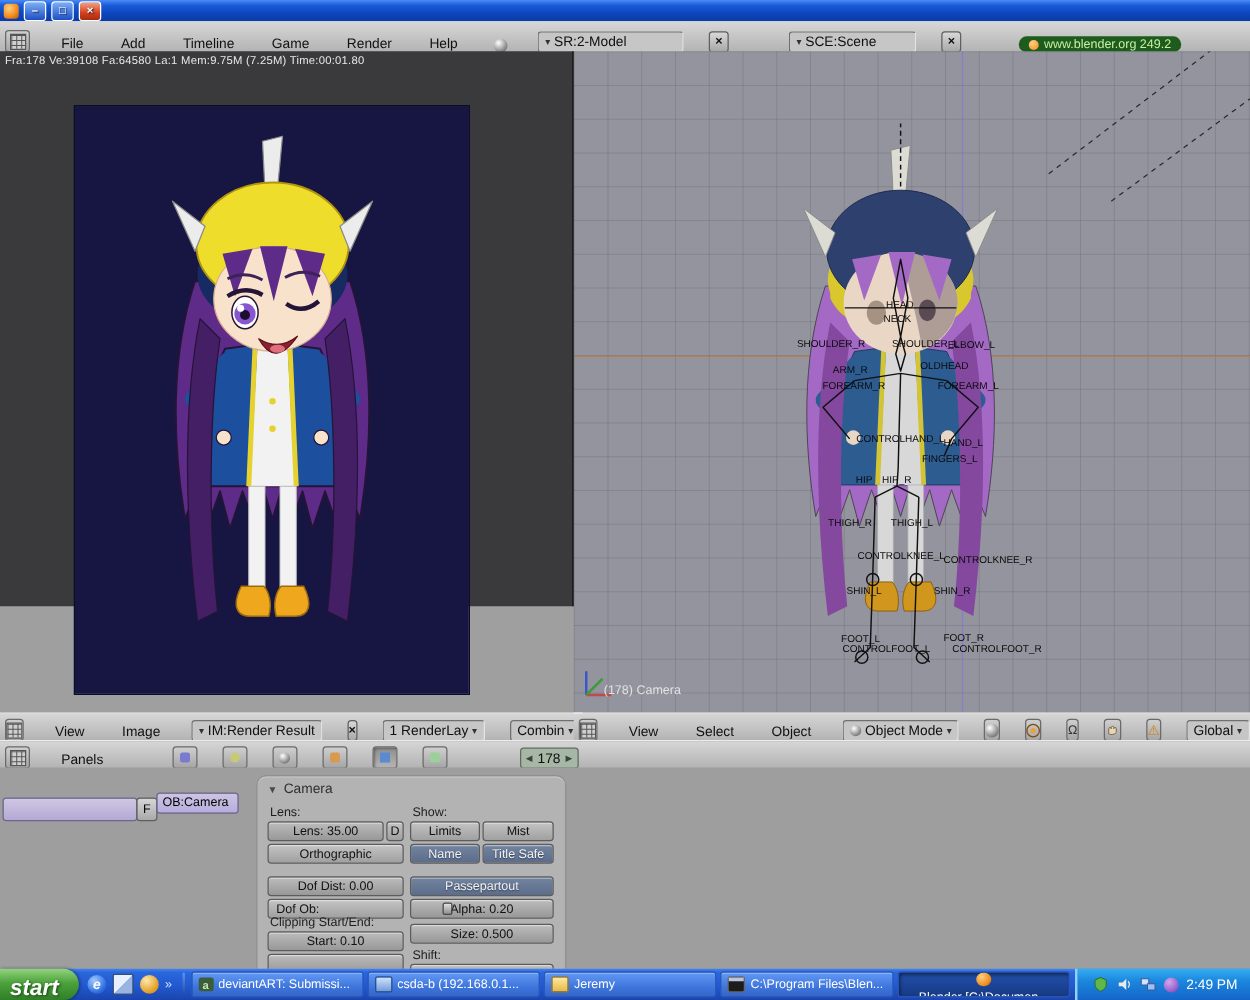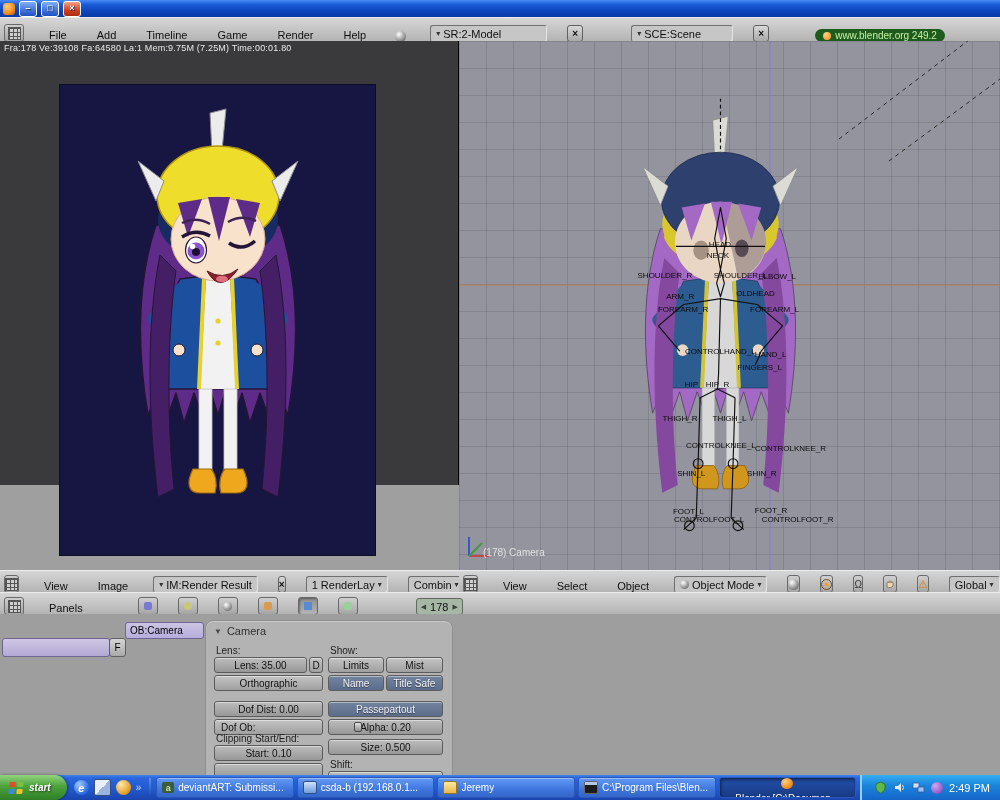--- a/index.html
+++ b/index.html
@@ -65,42 +65,42 @@
   
   .buttons-header{position:absolute;top:592px;left:0;right:0;height:22px;}
   .buttons-window{position:absolute;top:614px;left:0;right:0;height:161px;background:#9e9e9e;overflow:hidden;}
   .frame-field{background:#a7b7a5;border:1px solid #5f6b5e;border-radius:3px;height:15px;padding:0 4px;
     display:flex;align-items:center;gap:4px;font-size:11px;}
   .arrowg{font-size:7px;color:#3a443a;}
   .ob-browse{position:absolute;left:2px;top:24px;width:106px;height:17px;background:linear-gradient(#cfc7e4,#b4a9d4);
     border:1px solid #6e6590;border-radius:3px;}
   .f-btn{position:absolute;left:109px;top:24px;width:15px;height:17px;background:linear-gradient(#d6d6d6,#a9a9a9);
     border:1px solid #606060;border-radius:3px;font-size:10px;display:flex;align-items:center;justify-content:center;}
-  .ob-name{position:absolute;left:125px;top:8px;width:79px;height:17px;background:linear-gradient(#ccc5e2,#b7addd);
+  .ob-name{position:absolute;left:125px;top:20px;width:66px;height:17px;background:linear-gradient(#ccc5e2,#b7addd);
     border:1px solid #6e6590;border-radius:3px;font-size:10px;display:flex;align-items:center;padding:0 4px;box-sizing:border-box;}
 
   .panel{position:absolute;left:205px;top:6px;width:246px;height:176px;background:#b3b3b3;border-radius:8px;
     border:1px solid #8f8f8f;box-shadow:inset 0 1px 0 #c9c9c9;}
   .panel-title{position:absolute;left:8px;top:4px;font-size:11px;color:#303030;display:flex;align-items:center;gap:5px;}
   .panel-title .tri{font-size:8px;color:#4a4a4a;}
   .plabel{position:absolute;font-size:10px;color:#1d1d1d;}
   .pctl{position:absolute;box-sizing:border-box;height:16px;font-size:10px;color:#111;display:flex;align-items:center;
     justify-content:center;border:1px solid #5c5c5c;border-radius:3px;background:linear-gradient(#c4c4c4,#a0a0a0);
     box-shadow:inset 0 1px 0 rgba(255,255,255,.45);white-space:nowrap;overflow:hidden;}
   .pctl.slider{background:linear-gradient(#bcbcbc,#989898);}
   .pctl.toggled{background:linear-gradient(#73849f,#5c6d8c);color:#f2f2f2;text-shadow:0 1px 1px #323c50;}
   .pctl.knob::after{content:"";position:absolute;left:22%;top:2px;bottom:2px;width:6px;border:1px solid #4a4a4a;border-radius:2px;
     background:linear-gradient(#e2e2e2,#8e8e8e);}
 
   
   .xp-taskbar{position:absolute;left:0;right:0;bottom:0;height:25px;display:flex;align-items:stretch;
     background:linear-gradient(180deg,#4184ee 0%,#2a66dc 12%,#2259cf 55%,#1a44ad 100%);}
   .start-btn{display:flex;align-items:center;gap:5px;padding:0 16px 0 8px;border-radius:0 13px 13px 0;
     background:linear-gradient(180deg,#93d47e 0%,#4ca23c 45%,#2f7f27 100%);color:#fff;font-style:italic;font-weight:bold;
-    font-size:10px;text-shadow:1px 1px 2px #1c4a17;box-shadow:1px 0 3px rgba(0,0,0,.4);}
+    font-size:18px;text-shadow:1px 1px 2px #1c4a17;box-shadow:1px 0 3px rgba(0,0,0,.4);flex-direction:column;}
   .quicklaunch{display:flex;align-items:center;gap:5px;padding:0 7px;}
   .ql{width:15px;height:15px;display:flex;align-items:center;justify-content:center;}
   .ql.ie{color:#fff;background:radial-gradient(circle at 35% 30%,#9ec9ff,#2a6adf 70%);border-radius:50%;
     font-size:11px;font-weight:bold;font-style:italic;}
   .ql.desk{background:linear-gradient(135deg,#e8f0ff 50%,#9ab4e0 50%);border:1px solid #35507f;border-radius:2px;}
   .ql.med{background:radial-gradient(circle at 35% 30%,#ffe9a8,#e09a20 70%);border-radius:50%;}
   .qdiv{width:2px;align-self:stretch;margin:3px 1px;background:linear-gradient(#5f93f0,#1c48a8);border-radius:1px;}
   .tasks{flex:1;display:flex;align-items:center;gap:3px;padding:0 4px;min-width:0;}
   .task{flex:1;max-width:150px;height:19px;display:flex;align-items:center;gap:4px;padding:0 5px;border-radius:3px;
     background:linear-gradient(#639af5,#3e76dd 60%,#3465c9);border:1px solid #2b58b8;color:#fff;font-size:10px;

